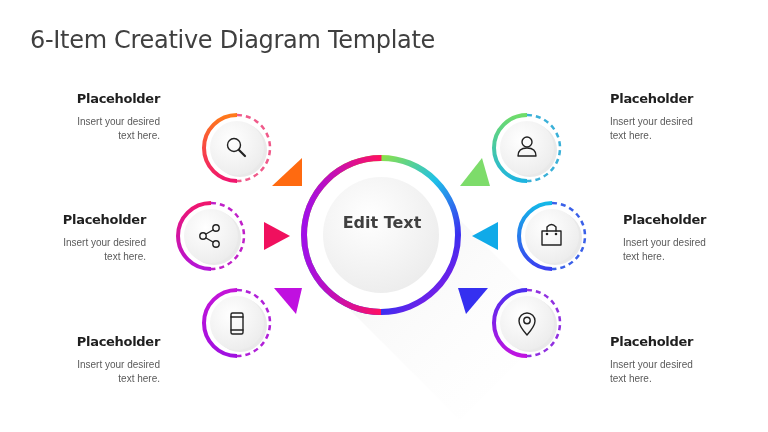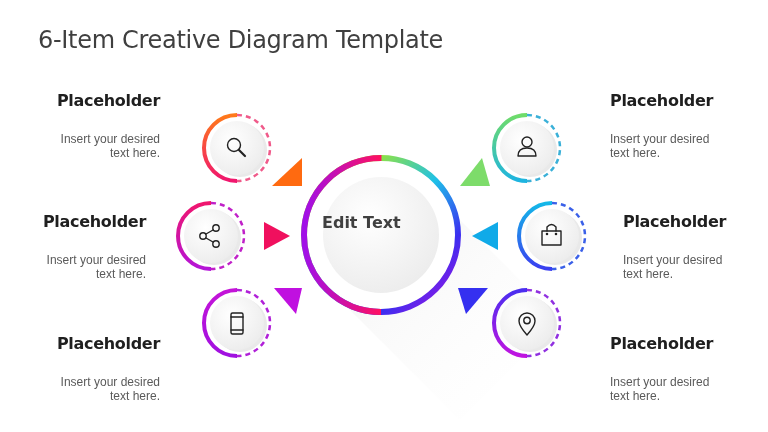--- a/index.html
+++ b/index.html
@@ -1,26 +1,26 @@
 <!DOCTYPE html>
 <html><head>
 <meta charset="utf-8">
 <style>
   html, body { margin:0; padding:0; }
   body { width:768px; height:432px; background:#ffffff; position:relative; overflow:hidden;
          font-family:"Liberation Sans", sans-serif; }
-  .title { position:absolute; left:38px; top:26px; font-size:24px; color:#3f3f3f;
+  .title { position:absolute; left:30px; top:26px; font-size:24px; color:#3f3f3f;
            font-family:"DejaVu Sans", sans-serif; font-weight:normal; letter-spacing:-0.3px; }
   .lbl { position:absolute; width:140px; }
   .lbl.left { text-align:right; }
   .lbl.right { text-align:left; }
-  .lbl .h { font-weight:bold; font-size:16px; color:#1f1f1f; font-family:"DejaVu Sans", sans-serif; letter-spacing:-0.3px; }
-  .lbl .b { font-size:12px; color:#5a5a5a; line-height:14px; margin-top:22px; }
+  .lbl .h { font-weight:bold; font-size:13px; color:#1f1f1f; font-family:"DejaVu Sans", sans-serif; letter-spacing:-0.3px; }
+  .lbl .b { font-size:10px; color:#5a5a5a; line-height:14px; margin-top:9px; }
   svg.diag { position:absolute; left:0; top:0; }
-  .center-text { position:absolute; left:322px; top:213px; width:120px; 
+  .center-text { position:absolute; left:322px; top:213px; width:120px; text-align:center;
                  font-weight:bold; font-size:16px; line-height:20px; color:#404040;
                  font-family:"DejaVu Sans", sans-serif; }
 </style>
 </head>
 <body>
 
 <div class="title">6-Item Creative Diagram Template</div>
 
 <svg class="diag" width="768" height="432" viewBox="0 0 768 432">
   <defs>

